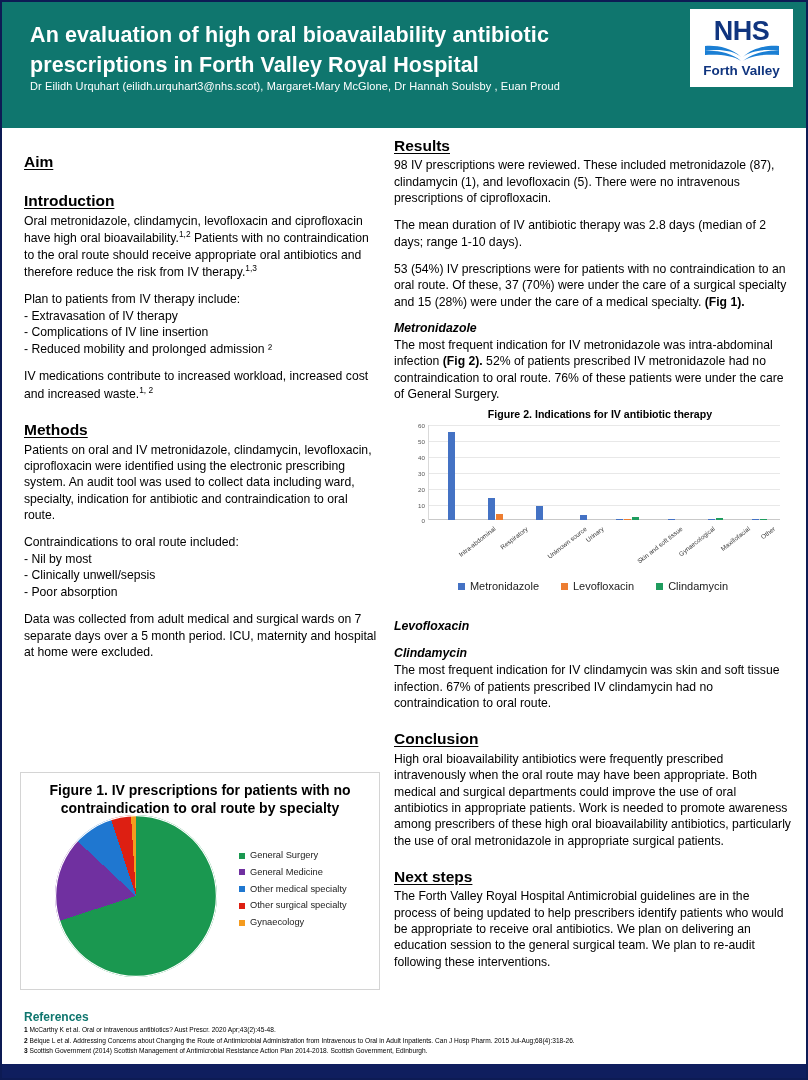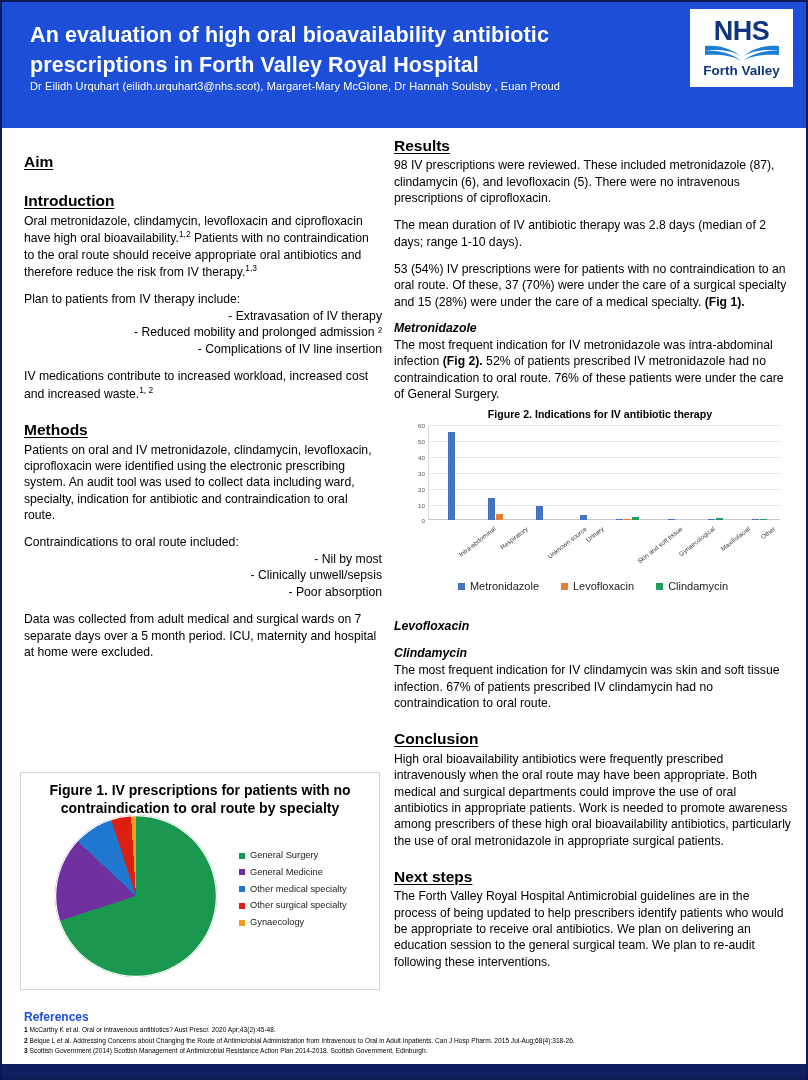--- a/index.html
+++ b/index.html
@@ -13,21 +13,21 @@
     position: relative;
     width: 808px; height: 1080px;
     background: #ffffff;
     border: 2px solid #0d1b54;
   }
 
   
   .header {
     position: relative;
     height: 126px;
-    background: #1d4ed8;
+    background: #0f766e;
     padding: 18px 20px 0 28px;
   }
   .header-title {
     color: #ffffff;
     font-size: 21.5px;
     font-weight: bold;
     line-height: 1.40;
     letter-spacing: 0.1px;
     max-width: 600px;
   }
@@ -99,21 +99,21 @@
     line-height: 1.3;
   }
   p.body {
     font-size: 12.2px;
     line-height: 1.34;
     color: #000000;
     margin: 0;
   }
   .gap-sm { height: 11px; }
   .gap-md { height: 18px; }
-  ul.dashlist { list-style: none; margin: 0; padding: 0; text-align: right; }
+  ul.dashlist { list-style: none; margin: 0; padding: 0; }
   ul.dashlist li {
     font-size: 12.2px;
     line-height: 1.36;
     color: #000000;
   }
   ul.dashlist.indent li { padding-left: 14px; text-indent: -14px; }
   sup { font-size: 8.4px; vertical-align: super; }
   b.tight { font-weight: bold; }
 
   
@@ -235,21 +235,21 @@
   
   .refs {
     position: absolute;
     left: 22px; bottom: 22px;
     width: 770px;
   }
   .refs h4 {
     font-size: 12px;
     font-weight: bold;
     margin: 0 0 1px 0;
-    color: #1d4ed8;
+    color: #0f766e;
   }
   .refs p {
     font-size: 6.6px;
     line-height: 1.55;
     color: #000;
     margin: 0;
   }
   .refs p b { font-weight: bold; }
 
   .footer-bar {
@@ -289,22 +289,22 @@
       <div class="gap-md"></div>
 
       <h2 class="section">Introduction</h2>
       <p class="body"><span>Oral metronidazole, clindamycin, levofloxacin and ciprofloxacin have high oral bioavailability.</span><sup>1,2</sup><span> Patients with no contraindication to the oral route should receive appropriate oral antibiotics and therefore reduce the risk from IV therapy.</span><sup>1,3</sup></p>
 
       <div class="gap-sm"></div>
 
       <p class="body">Plan to patients from IV therapy include:</p>
       <ul class="dashlist">
         <li>- Extravasation of IV therapy</li>
+        <li>- Complications of IV line insertion</li>
         <li>- Reduced mobility and prolonged admission ²</li>
-        <li>- Complications of IV line insertion</li>
       </ul>
 
       <div class="gap-sm"></div>
 
       <p class="body"><span>IV medications contribute to increased workload, increased cost and increased waste.</span><sup>1, 2</sup></p>
 
       <div class="gap-md"></div>
 
       <h2 class="section">Methods</h2>
       <p class="body">Patients on oral and IV metronidazole, clindamycin, levofloxacin, ciprofloxacin were identified using the electronic prescribing system. An audit tool was used to collect data including ward, specialty, indication for antibiotic and contraindication to oral route.</p>
@@ -319,21 +319,21 @@
       </ul>
 
       <div class="gap-sm"></div>
 
       <p class="body">Data was collected from adult medical and surgical wards on 7 separate days over a 5 month period. ICU, maternity and hospital at home were excluded.</p>
     </div>
 
     <div class="col-right">
 
       <h2 class="section">Results</h2>
-      <p class="body">98 IV prescriptions were reviewed. These included metronidazole (87), clindamycin (6), and levofloxacin (5). There were no intravenous prescriptions of  ciprofloxacin.</p>
+      <p class="body">98 IV prescriptions were reviewed. These included metronidazole (87), clindamycin (1), and levofloxacin (5). There were no intravenous prescriptions of  ciprofloxacin.</p>
       <div class="gap-sm"></div>
       <p class="body">The mean duration of IV antibiotic therapy was 2.8 days (median of 2 days; range 1-10 days).</p>
       <div class="gap-sm"></div>
       <p class="body"><span>53 (54%) IV prescriptions were for patients with no contraindication to an oral route. Of these, 37 (70%) were under the care of a surgical specialty and 15 (28%) were under the care of a medical specialty. </span><b class="tight">(Fig 1).</b></p>
 
       <div class="gap-sm"></div>
 
       <h3 class="sub">Metronidazole</h3>
       <p class="body"><span>The most frequent indication for IV metronidazole was intra-abdominal infection </span><b class="tight">(Fig 2).</b><span> 52% of patients prescribed IV metronidazole had no contraindication to oral route. 76% of these patients were under the care of General Surgery.</span></p>
 

